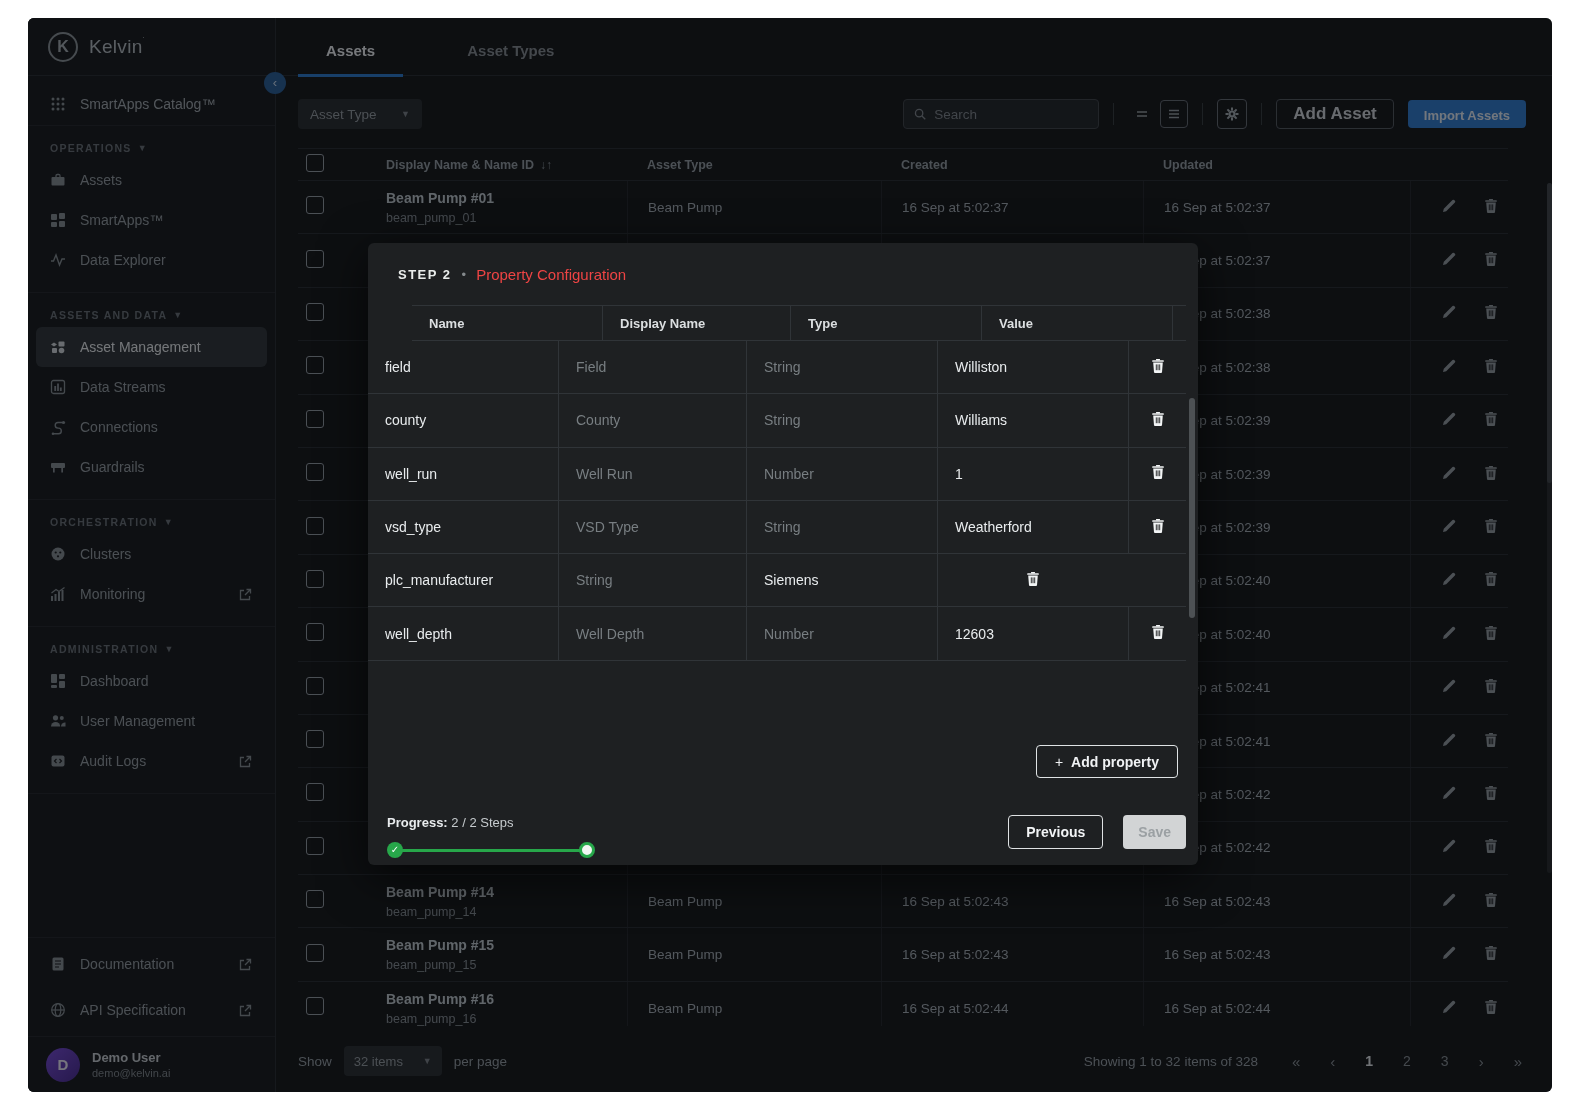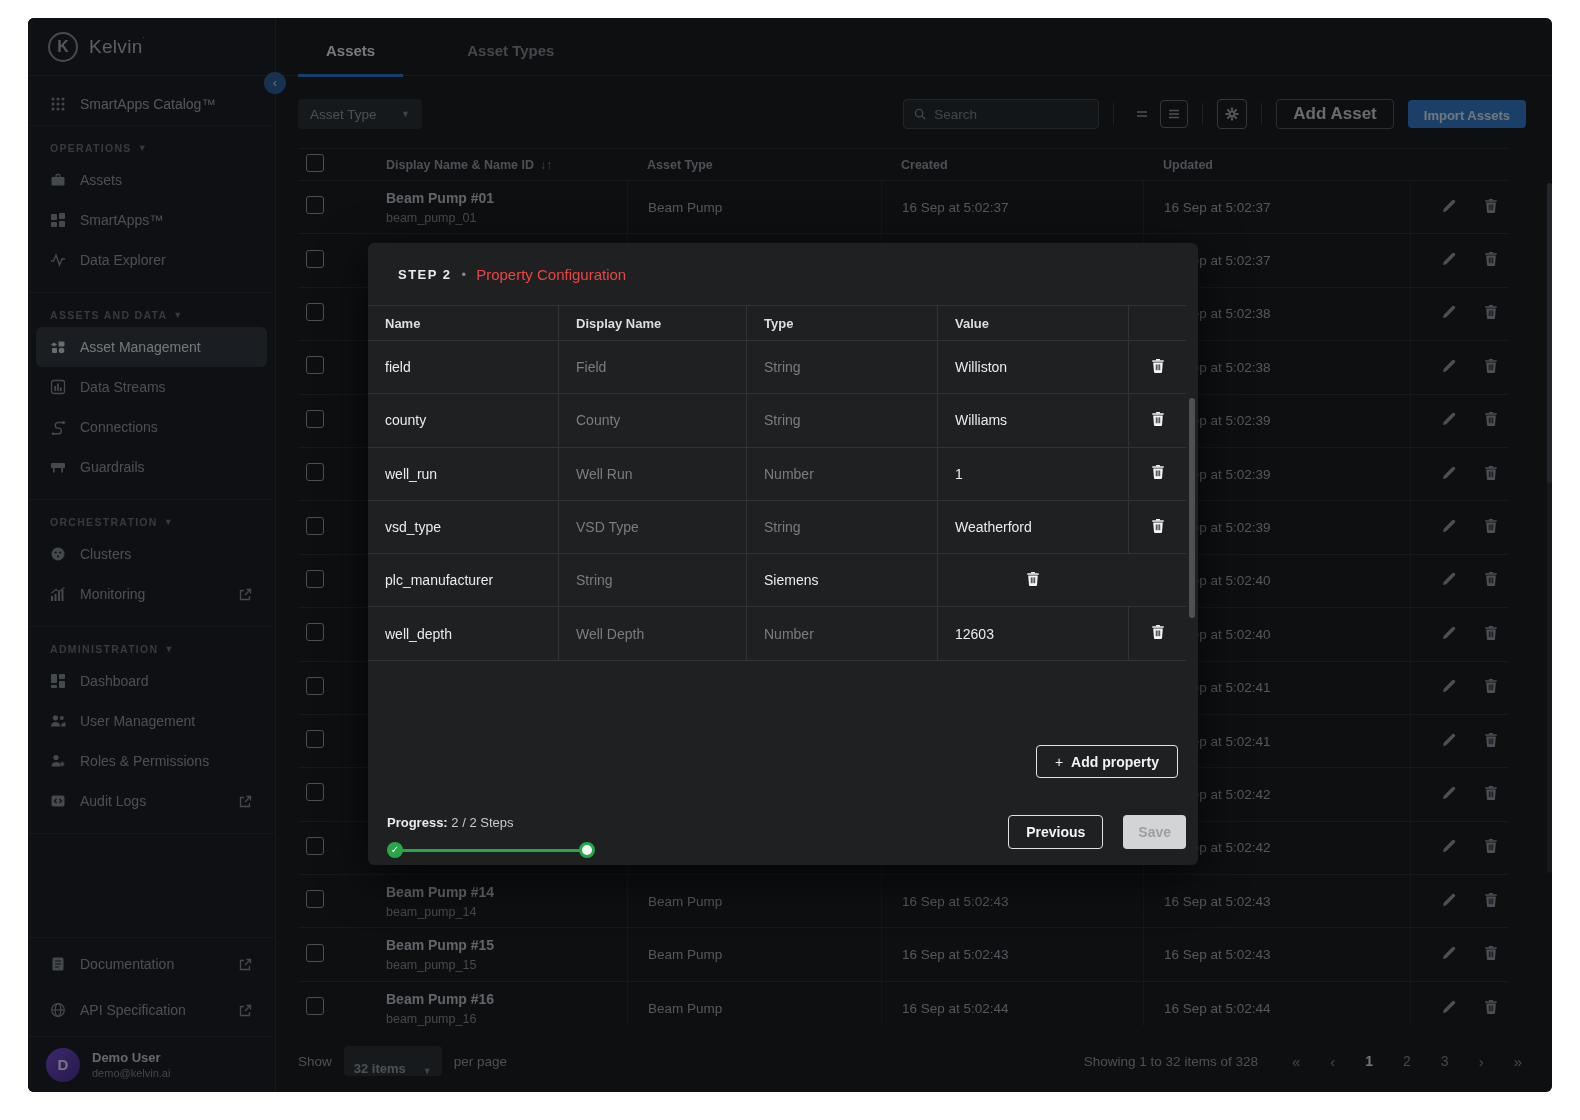--- a/index.html
+++ b/index.html
@@ -65,41 +65,41 @@
   .rid { color:#8b9297; font-size:12.5px; margin-top:5px; }
   .cell { color:#aab2b8; font-size:13.5px; }
   .sort-ico { font-size:12px; color:#8b9297; margin-left:6px; }
   .act-btn { background:none; border:none; color:#9aa1a6; cursor:pointer; width:24px; height:24px; padding:0; }
   .act-btn .icon { width:16px; height:16px; display:inline-block; }
   .c-actions { gap:18px; padding-left:26px; }
   .vscroll { position:absolute; right:0; top:165px; width:5px; height:690px; background:#2a2d2f; border-radius:3px; }
   .vscroll .thumb { position:absolute; top:0; left:0; width:5px; height:300px; background:#43484b; border-radius:3px; }
 
   .bottom-bar { position:absolute; left:22px; right:30px; bottom:14px; height:34px; display:flex; align-items:center; color:#9aa2a7; font-size:13.5px; }
-  .pp-select { width:98px; height:30px; background:#2d3133; border:none; border-radius:4px; color:#9aa1a6; font-size:13px; display:flex; align-items:flex-end; justify-content:space-between; padding:0 10px; margin:0 12px; cursor:pointer;font-weight:bold; }
+  .pp-select { width:98px; height:30px; background:#2d3133; border:none; border-radius:4px; color:#9aa1a6; font-size:13px; display:flex; align-items:center; justify-content:space-between; padding:0 10px; margin:0 12px; cursor:pointer; }
   .pager { margin-left:auto; display:flex; align-items:center; gap:30px; }
   .pager .pg { color:#8b9297; font-size:14px; cursor:pointer; }
   .pager .pg.current { color:#e8ecef; font-weight:bold; }
   .pager .chev { color:#8b9297; font-size:15px; cursor:pointer; }
   .summary { margin-right:4px; }
 
   .overlay { position:absolute; inset:0; background:rgba(4,6,9,0.52); z-index:10; }
 
   
   .modal { position:absolute; left:340px; top:225px; width:830px; height:622px; background:#1e2022; border-radius:6px; z-index:20; box-shadow:0 12px 48px rgba(0,0,0,.65); }
   .modal-header { height:50px; border-bottom:1px solid #303438; display:flex; align-items:center; padding:0 24px 0 30px; }
   .modal-title { color:#d6dadc; font-size:13px; font-weight:bold; letter-spacing:2.2px; }
   .modal-close { margin-left:auto; background:none; border:none; color:#cfd4d7; font-size:20px; cursor:pointer; line-height:1; }
   .step-row { height:62px; display:flex; align-items:center; gap:10px; padding-left:30px; }
   .step-label { color:#e9eceb; font-size:13px; font-weight:bold; letter-spacing:1.5px; }
   .step-sep { color:#84898c; font-size:13px; }
   .step-title { color:#ef4444; font-size:15px; }
   .mtable { margin-right:12px; }
   .mhead, .mrow { display:grid; grid-template-columns:190px 188px 191px 191px 58px; align-items:center; }
-  .mhead { height:36px; border-top:1px solid #303438; border-bottom:1px solid #303438; color:#dcdfe1; font-size:13px; font-weight:bold; }
+  .mhead { height:36px; border-top:1px solid #303438; border-bottom:1px solid #303438; color:#dcdfe1; font-size:13px; font-weight:bold;margin-left:44px; }
   .mrow { height:53.3px; border-bottom:1px solid #303438; }
   .mc { padding-left:17px; height:100%; display:flex; align-items:center; }
   .mhead .mc, .mrow .mc { border-left:1px solid #303438; }
   .mhead .mc:first-child, .mrow .mc:first-child { border-left:none; }
   .m-name,.m-value { color:#e9ecee; font-size:14px; }
   .m-dim { color:#787e82; font-size:14px; }
   .m-action { justify-content:center; padding-left:0; }
   .m-trash { background:none; border:none; color:#f2f4f5; cursor:pointer; width:22px; height:22px; padding:0; }
   .m-trash .icon { width:16px; height:16px; display:inline-block; }
   .m-scroll { position:absolute; right:3px; top:155px; width:6px; height:220px; background:#4d5154; border-radius:3px; }
@@ -241,29 +241,20 @@
         <div class="sb-item">
           <span class="icon" style="height: 16px; width: 16px;"><svg viewBox="0 0 16 16" fill="currentColor">
               <circle cx="5.5" cy="4.8" r="2.6"></circle>
               <path d="M1 13.5a4.6 4.6 0 019.2 0z"></path>
               <circle cx="11.8" cy="5" r="2"></circle>
               <path d="M11 13.5a4 4 0 014.5-4v4z"></path>
             </svg></span>
           <span>User Management</span>
         </div>
         <div class="sb-item">
-          <span class="icon" style="height: 16px; width: 16px;"><svg viewBox="0 0 16 16" fill="currentColor">
-              <circle cx="6" cy="4.5" r="2.6"></circle>
-              <path d="M1.5 13.5a4.6 4.6 0 019.2 0z"></path>
-              <circle cx="12.2" cy="11" r="1.5"></circle>
-              <path d="M12.2 8.4v5.2M10 9.7l4.4 2.6M10 12.3l4.4-2.6" stroke="currentColor" stroke-width="1"></path>
-            </svg></span>
-          <span>Roles &amp; Permissions</span>
-        </div>
-        <div class="sb-item">
           <span class="icon" style="height: 16px; width: 16px;"><svg viewBox="0 0 16 16">
               <rect x="1.5" y="2.5" width="13" height="11" rx="2" fill="currentColor"></rect>
               <path d="M6.5 6L4.5 8l2 2M9.5 6l2 2-2 2" stroke="#1b1d1f" fill="none" stroke-width="1.2"></path>
             </svg></span>
           <span>Audit Logs</span>
           <span class="icon ext" style="height: 14px; width: 14px;"><svg viewBox="0 0 16 16" fill="none" stroke="currentColor" stroke-width="1.3">
               <path d="M7 3.5H3.5v9h9V9"></path>
               <path d="M9.5 2.5h4v4M13.2 2.8L8 8"></path>
             </svg></span>
         </div>

